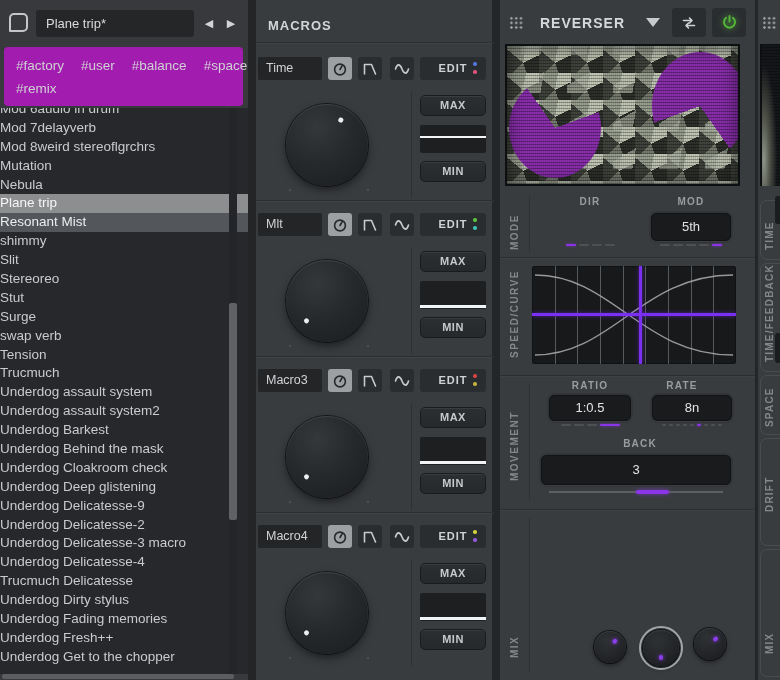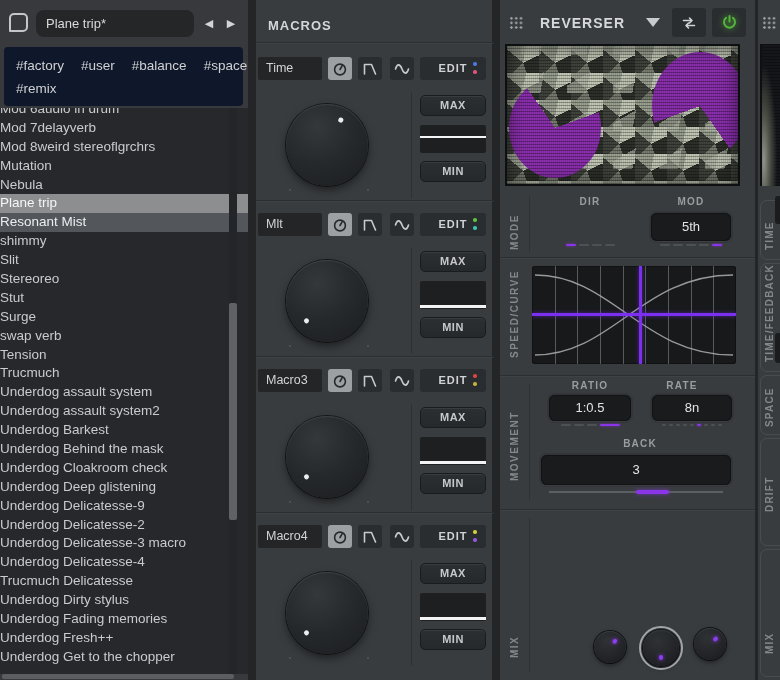--- a/index.html
+++ b/index.html
@@ -4,24 +4,24 @@
 <style>
   html,body{margin:0;padding:0;}
   body{position:relative;width:780px;height:680px;overflow:hidden;background:#232527;
        font-family:"Liberation Sans",sans-serif;color:#c9cbcd;}
   .abs{position:absolute;}
   .panel{position:absolute;top:0;height:680px;background:#393c3f;}
 
   
   #left{left:0;width:248px;background:#37393c;}
   .docicon{width:15px;height:15px;border:2px solid #c4c6c8;border-radius:5px 5px 5px 1px;}
-  #title-field{left:36px;top:10px;width:158px;height:27px;background:#242628;border-radius:8px;
+  #title-field{left:36px;top:10px;width:158px;height:27px;background:#242628;border-radius:3px;
       font-size:13px;color:#d8dadc;line-height:27px;padding-left:10px;box-sizing:border-box;}
   .navarrow{top:12px;width:20px;height:22px;font-size:11px;color:#d2d4d6;text-align:center;line-height:22px;cursor:default;}
-  #tags-box{left:4px;top:47px;width:239px;height:59px;background:#0f172a;border-radius:4px;
+  #tags-box{left:4px;top:47px;width:239px;height:59px;background:#a21caf;border-radius:4px;
       padding:7px 12px;box-sizing:border-box;font-size:13.5px;color:#cfd1d3;line-height:23px;}
   #tags-box span{margin-right:17px;}
   #preset-list-wrap{left:0;top:108px;width:248px;height:566px;background:#26282b;overflow:hidden;}
   #preset-list{list-style:none;margin:0;padding:0;transform:translateY(-8px);}
   #preset-list li{height:18.9px;line-height:18.9px;font-size:13.5px;color:#c9cbcd;padding-left:0;
       white-space:nowrap;}
   #preset-list li.selected{background:#8c8e90;color:#f5f6f7;}
   #preset-list li.highlighted{background:#53565a;color:#eceeef;}
   #vscroll-track{left:229px;top:108px;width:8px;height:566px;background:#232528;}
   #vscroll-thumb{left:229px;top:303px;width:8px;height:217px;background:#5f6164;border-radius:2px;}

